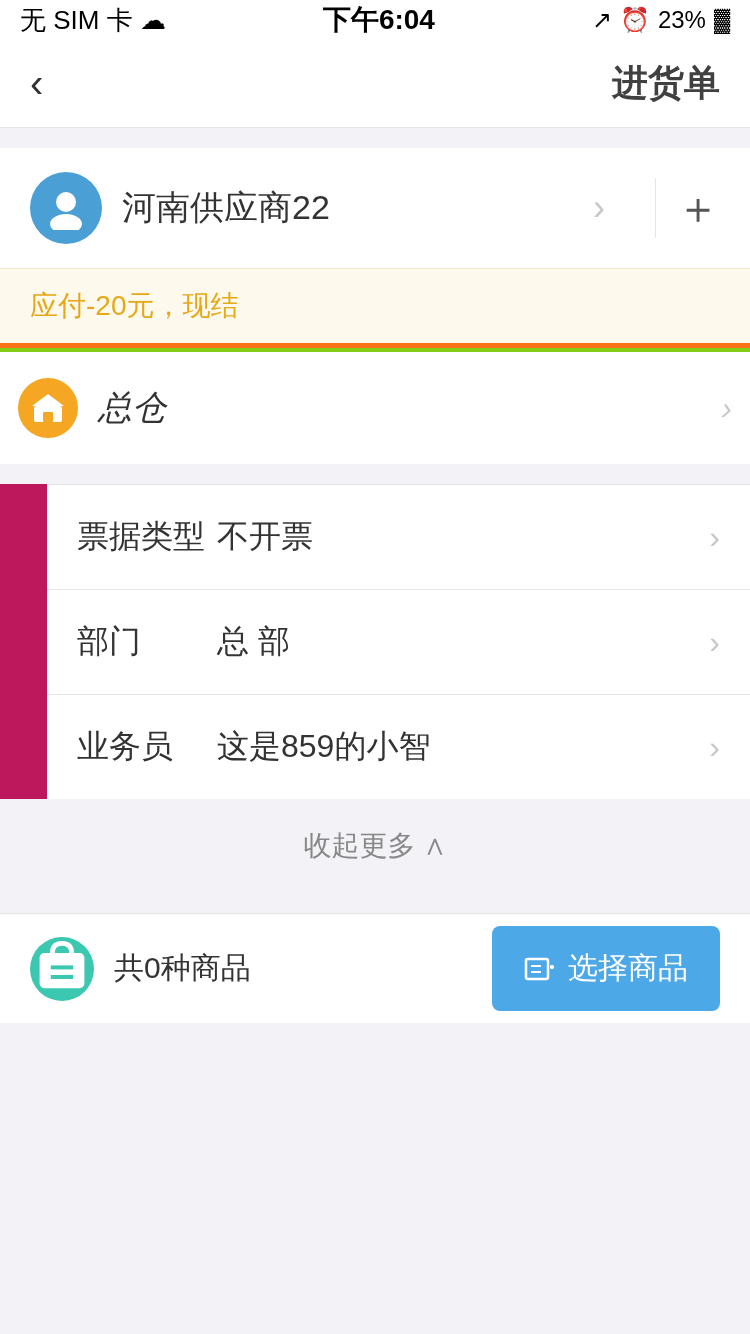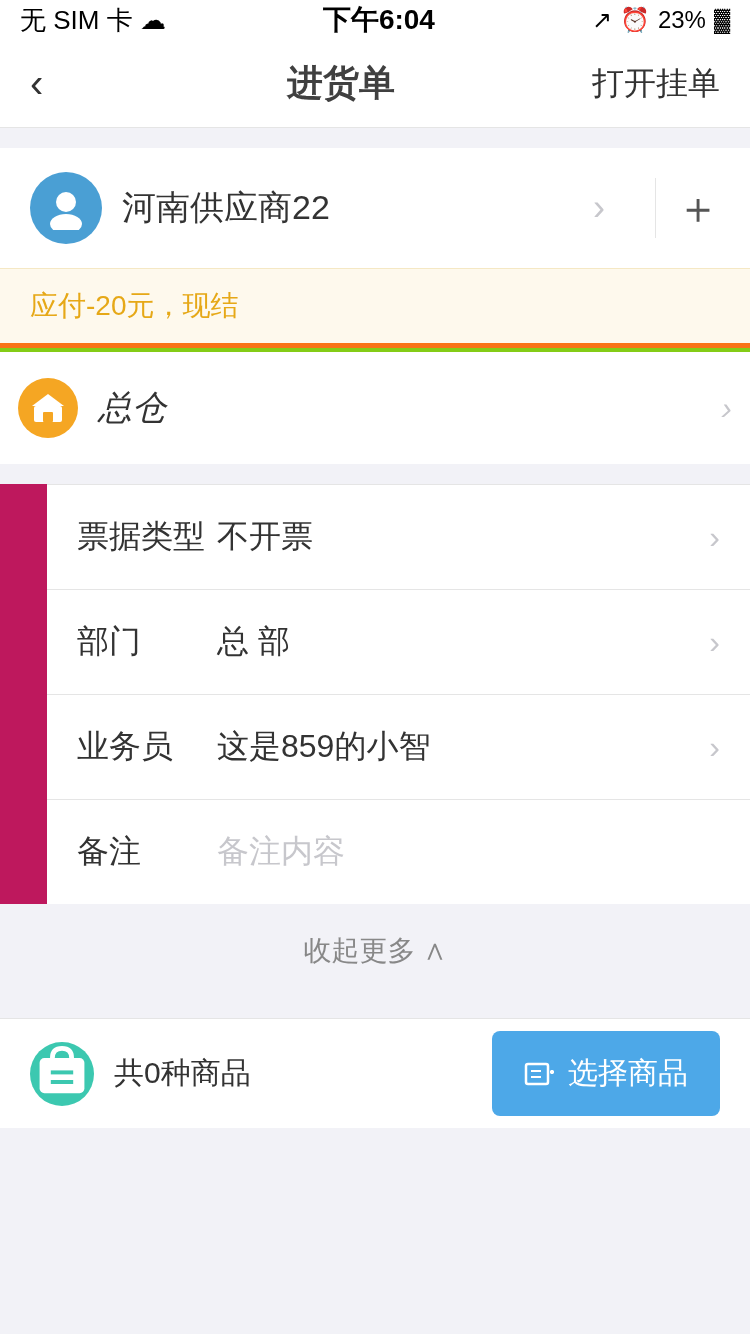--- a/index.html
+++ b/index.html
@@ -246,21 +246,20 @@
     <span>↗</span>
     <span>⏰</span>
     <span>23%</span>
     <span style="font-size:22px;">▓</span>
   </div>
 </div>
 
 <div class="nav-bar">
   <div class="nav-back">‹</div>
   <div class="nav-title">进货单</div>
-  <div class="nav-action">打开挂单</div>
 </div>
 
 <div class="section-gap"></div>
 
 <div class="card">
   <div class="supplier-row">
     <div class="supplier-avatar">
       <svg viewBox="0 0 44 44" fill="none" xmlns="http://www.w3.org/2000/svg">
         <circle cx="22" cy="16" r="10" fill="white"></circle>
         <ellipse cx="22" cy="38" rx="16" ry="10" fill="white"></ellipse>
@@ -301,24 +300,20 @@
     <div class="form-value">总 部</div>
     <span class="chevron-right">›</span>
   </div>
 
   <div class="form-row">
     <div class="form-label">业务员</div>
     <div class="form-value">这是859的小智</div>
     <span class="chevron-right">›</span>
   </div>
 
-  <div class="form-row">
-    <div class="form-label">备注</div>
-    <div class="form-value placeholder">备注内容</div>
-  </div>
 </div>
 
 <div class="collapse-row">
   <span>收起更多 ∧</span>
 </div>
 
 <div class="section-gap" style="height:20px;"></div>
 
 <div class="bottom-bar">
   <div class="product-icon">

